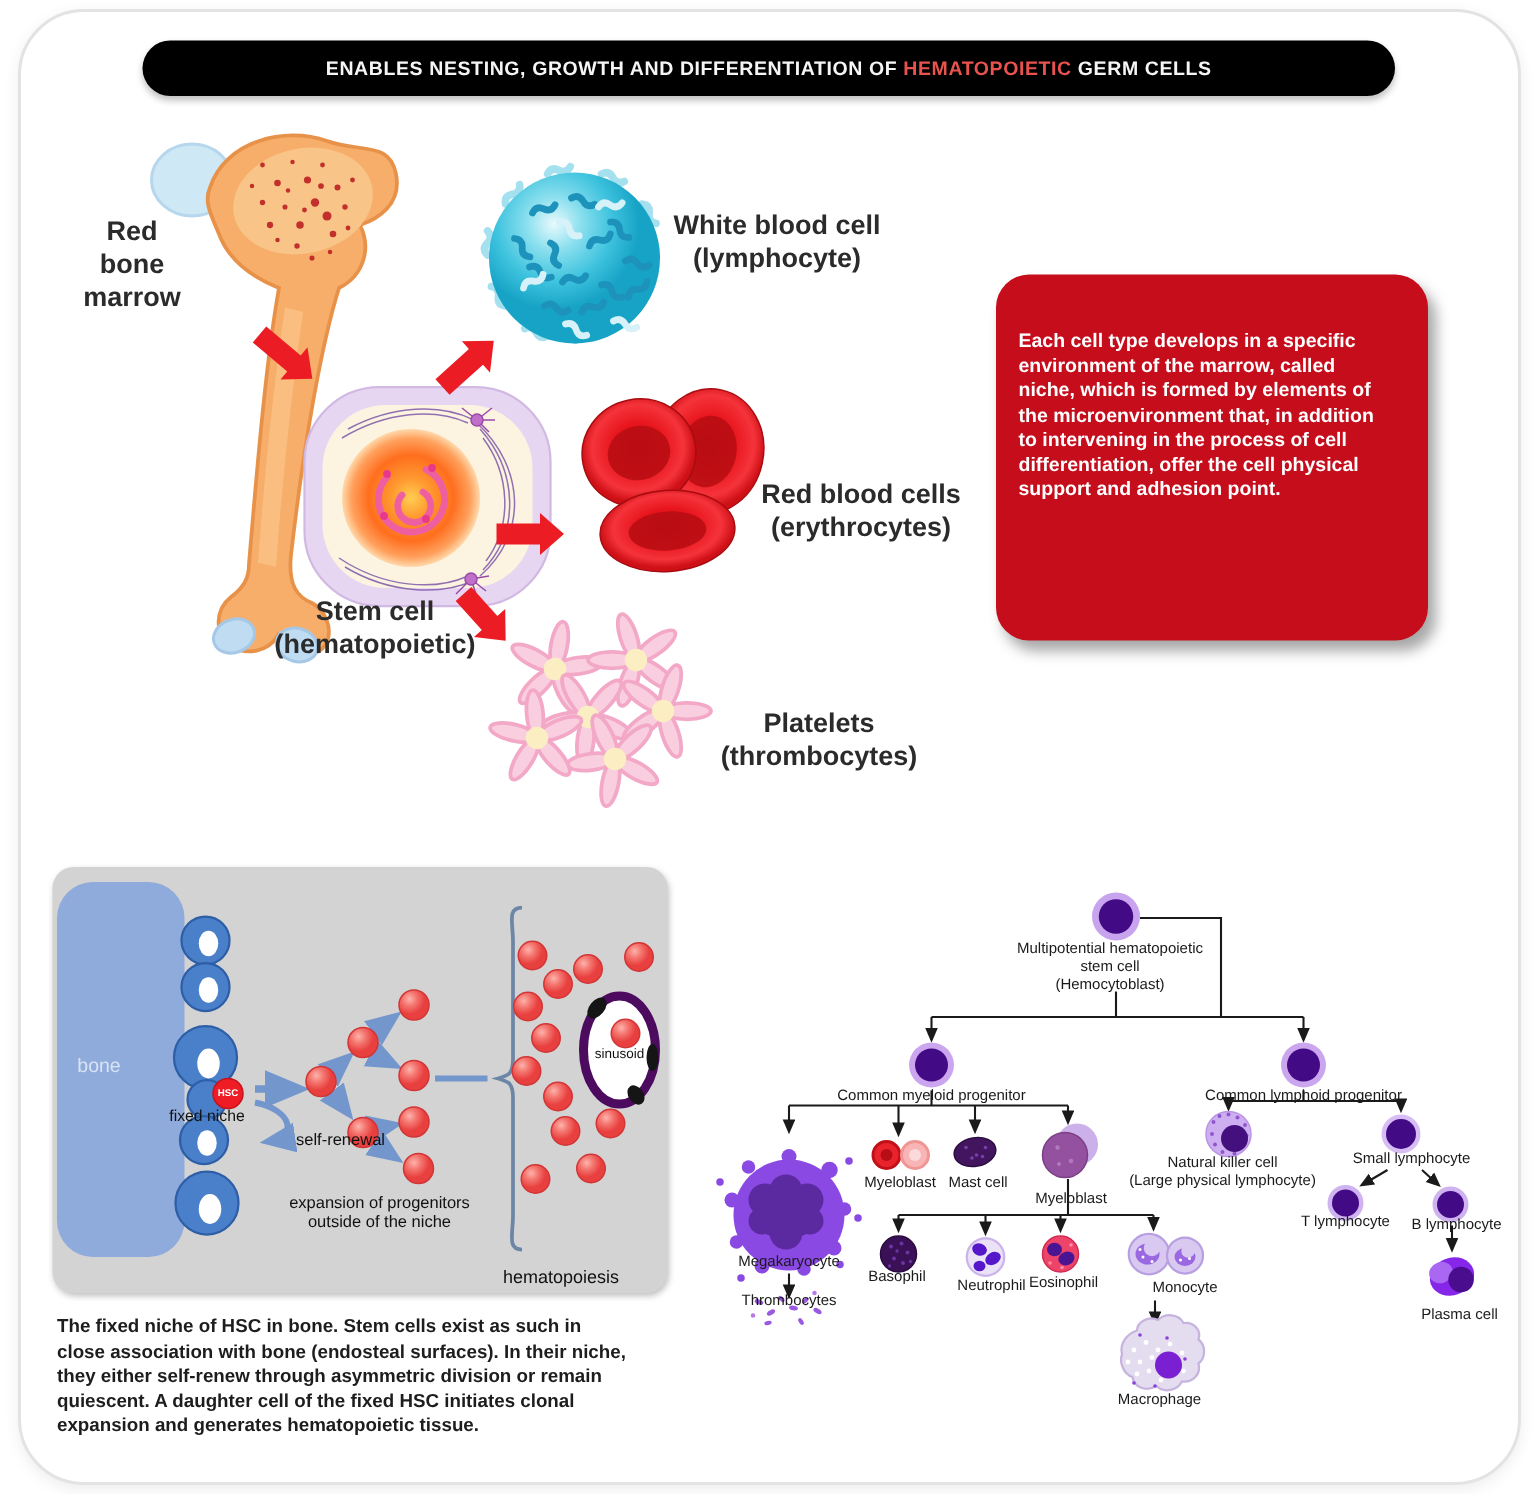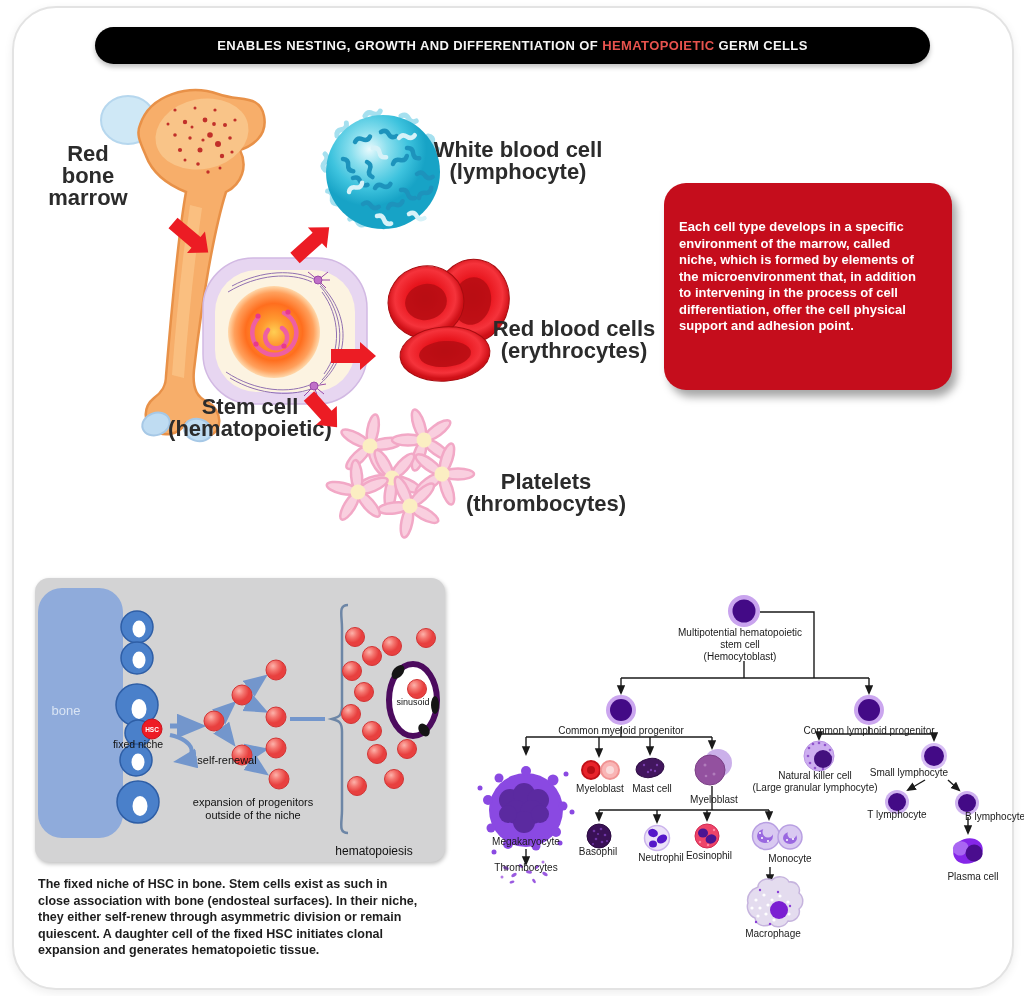--- a/index.html
+++ b/index.html
@@ -6,26 +6,26 @@
   #canvas{position:relative;width:1024px;height:996px;background:#fff;overflow:hidden;
           font-family:"Liberation Sans", sans-serif;}
   .card{position:absolute;left:12px;top:6px;width:998px;height:980px;background:#fff;
         border:2px solid #e3e3e3;border-radius:44px;box-shadow:0 3px 10px rgba(0,0,0,.07);}
   .banner{position:absolute;left:95px;top:27px;width:835px;height:37px;border-radius:19px;
           background:#000000;color:#f5f5f5;font-size:13px;font-weight:700;letter-spacing:.4px;
           text-align:center;line-height:37px;box-shadow:0 3px 5px rgba(0,0,0,.25);white-space:nowrap;}
   .banner .hl{color:#e8534e;}
   .lbl{position:absolute;transform:translate(-50%,-50%);text-align:center;font-weight:700;
        color:#2b2b2b;white-space:pre;}
-  .big{font-size:22px;line-height:22px;}
+  .big{font-size:18px;line-height:22px;}
   .tlbl{position:absolute;transform:translate(-50%,-50%);text-align:center;font-weight:400;
         color:#1a1a1a;font-size:10px;line-height:12px;white-space:pre;}
   .nlbl{position:absolute;transform:translate(-50%,-50%);text-align:center;font-weight:400;
         color:#111;white-space:pre;}
-  .infobox{position:absolute;left:664px;top:183px;width:288px;height:207px;border-radius:22px;
+  .infobox{position:absolute;left:664px;top:183px;width:288px;height:244px;border-radius:22px;
            background:#c50d1c;box-shadow:5px 7px 9px rgba(0,0,0,.35);}
   .infobox-text{position:absolute;left:15px;top:36px;width:272px;color:#fff;font-size:13px;
                 font-weight:700;line-height:16.5px;white-space:pre;}
   .graypanel{position:absolute;left:35px;top:578px;width:410px;height:284px;border-radius:14px;
              background:#d3d3d4;box-shadow:1px 2px 4px rgba(0,0,0,.25);}
   .caption{position:absolute;left:38px;top:876px;width:460px;color:#1d1d1d;font-size:12.5px;
            font-weight:700;line-height:16.5px;white-space:pre;text-align:left;}
   svg{position:absolute;overflow:visible;}
 </style>
 </head>
@@ -572,19 +572,19 @@
   <div class="tlbl" style="left:600px;top:789px;">Myeloblast</div>
   <div class="tlbl" style="left:652px;top:789px;">Mast cell</div>
   <div class="tlbl" style="left:714px;top:800px;">Myeloblast</div>
   <div class="tlbl" style="left:526px;top:868px;">Thrombocytes</div>
   <div class="tlbl" style="left:598px;top:852px;">Basophil</div>
   <div class="tlbl" style="left:661px;top:858px;">Neutrophil</div>
   <div class="tlbl" style="left:709px;top:856px;">Eosinophil</div>
   <div class="tlbl" style="left:790px;top:859px;">Monocyte</div>
   <div class="tlbl" style="left:773px;top:934px;">Macrophage</div>
   <div class="tlbl" style="left:815px;top:782px;">Natural killer cell
-(Large granular lymphocyte)</div>
-  <div class="tlbl" style="left:909px;top:773px;">Small lymphocyte</div>
+(Large physical lymphocyte)</div>
+  <div class="tlbl" style="left:941px;top:773px;">Small lymphocyte</div>
   <div class="tlbl" style="left:897px;top:815px;">T lymphocyte</div>
-  <div class="tlbl" style="left:971px;top:817px;margin-left:24px;">B lymphocyte</div>
+  <div class="tlbl" style="left:971px;top:817px;">B lymphocyte</div>
   <div class="tlbl" style="left:973px;top:877px;">Plasma cell</div>
 
 </div>
 
 </body></html>

